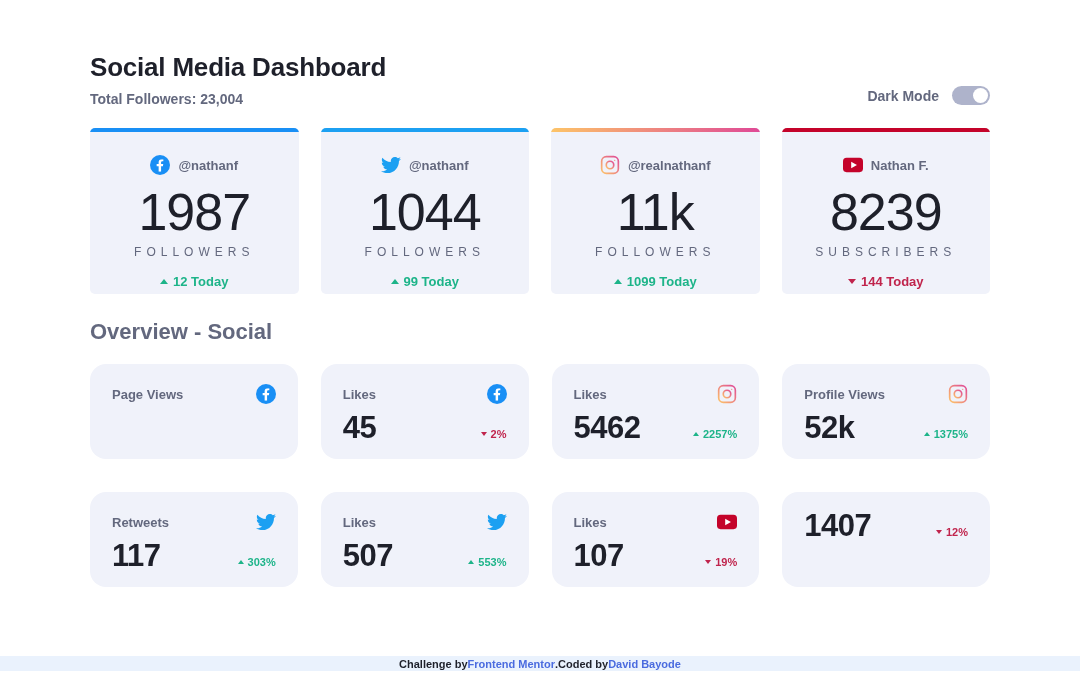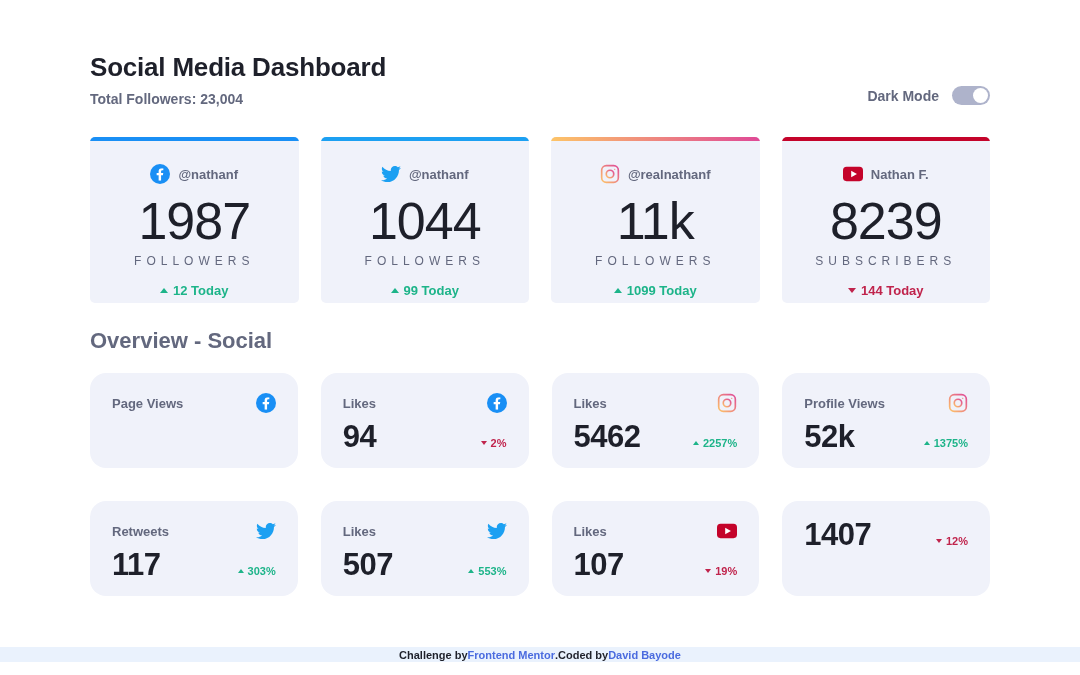--- a/index.html
+++ b/index.html
@@ -23,21 +23,21 @@
     width:38px; height:19px; border-radius:10px;
     background:#aeb3cb; position:relative; cursor:pointer;
   }
   .toggle .knob {
     position:absolute; top:2px; right:2px;
     width:15px; height:15px; border-radius:50%; background:#ffffff;
   }
 
   
   .summary-grid {
-    margin-top:30px;
+    margin-top:21px;
     display:grid; grid-template-columns:repeat(4,1fr); column-gap:22px;
   }
   .scard {
     background:#f0f2fa; border-radius:5px; overflow:hidden;
     height:166px; text-align:center;
   }
   .scard .topbar { height:4px; width:100%; }
   .scard.fb .topbar { background:#198ff5; }
   .scard.tw .topbar { background:#1ca0f2; }
   .scard.ig .topbar { background:linear-gradient(90deg,#fdc468,#df4996); }
@@ -75,21 +75,21 @@
   }
   .orow1 { display:flex; justify-content:space-between; align-items:center; }
   .olabel { font-size:13px; font-weight:700; color:#63687e; }
   .orow1 .icon { width:20px; height:20px; display:inline-flex; }
   .orow2 { display:flex; justify-content:space-between; align-items:flex-end; }
   .onum { font-size:31px; font-weight:700; color:#1e202a; line-height:0.9; letter-spacing:-0.5px; }
   .pct { font-size:11px; font-weight:700; display:flex; align-items:center; gap:4px; padding-bottom:2px; }
 
   
   .footer {
-    position:absolute; left:0; bottom:13px; width:100%; height:15px;
+    position:absolute; left:0; bottom:4px; width:100%; height:15px;
     background:#eaf2fd; display:flex; align-items:center; justify-content:center;
     font-size:11px; font-weight:700; color:#1e202a;
   }
   .footer a { color:#4a6bdf; text-decoration:none; font-weight:700; cursor:pointer; }
   .hidden-defs { position:absolute; width:0; height:0; }
 </style>
 </head>
 <body>
 
 <svg class="hidden-defs" aria-hidden="true">
@@ -222,21 +222,21 @@
         <span class="icon">
           <svg viewBox="0 0 24 24">
               <circle cx="12" cy="12" r="12" fill="#198ff5"></circle>
               <svg x="6" y="5" width="12" height="15" viewBox="0 0 320 512">
                 <path fill="#fff" d="M279.14 288l14.22-92.66h-88.91v-60.13c0-25.35 12.42-50.06 52.24-50.06h40.42V6.26S260.43 0 225.36 0c-73.22 0-121.08 44.38-121.08 124.72v70.62H22.89V288h81.39v224h100.17V288z"></path>
               </svg>
             </svg>
         </span>
       </div>
       <div class="orow2">
-        <span class="onum">94</span>
+        <span class="onum">45</span>
         <span class="pct down">
             <span class="tri tri-down"></span>
             <span>2%</span>
           </span>
       </div>
     </article>
 
     <article class="ocard">
       <div class="orow1">
         <span class="olabel">Likes</span>

